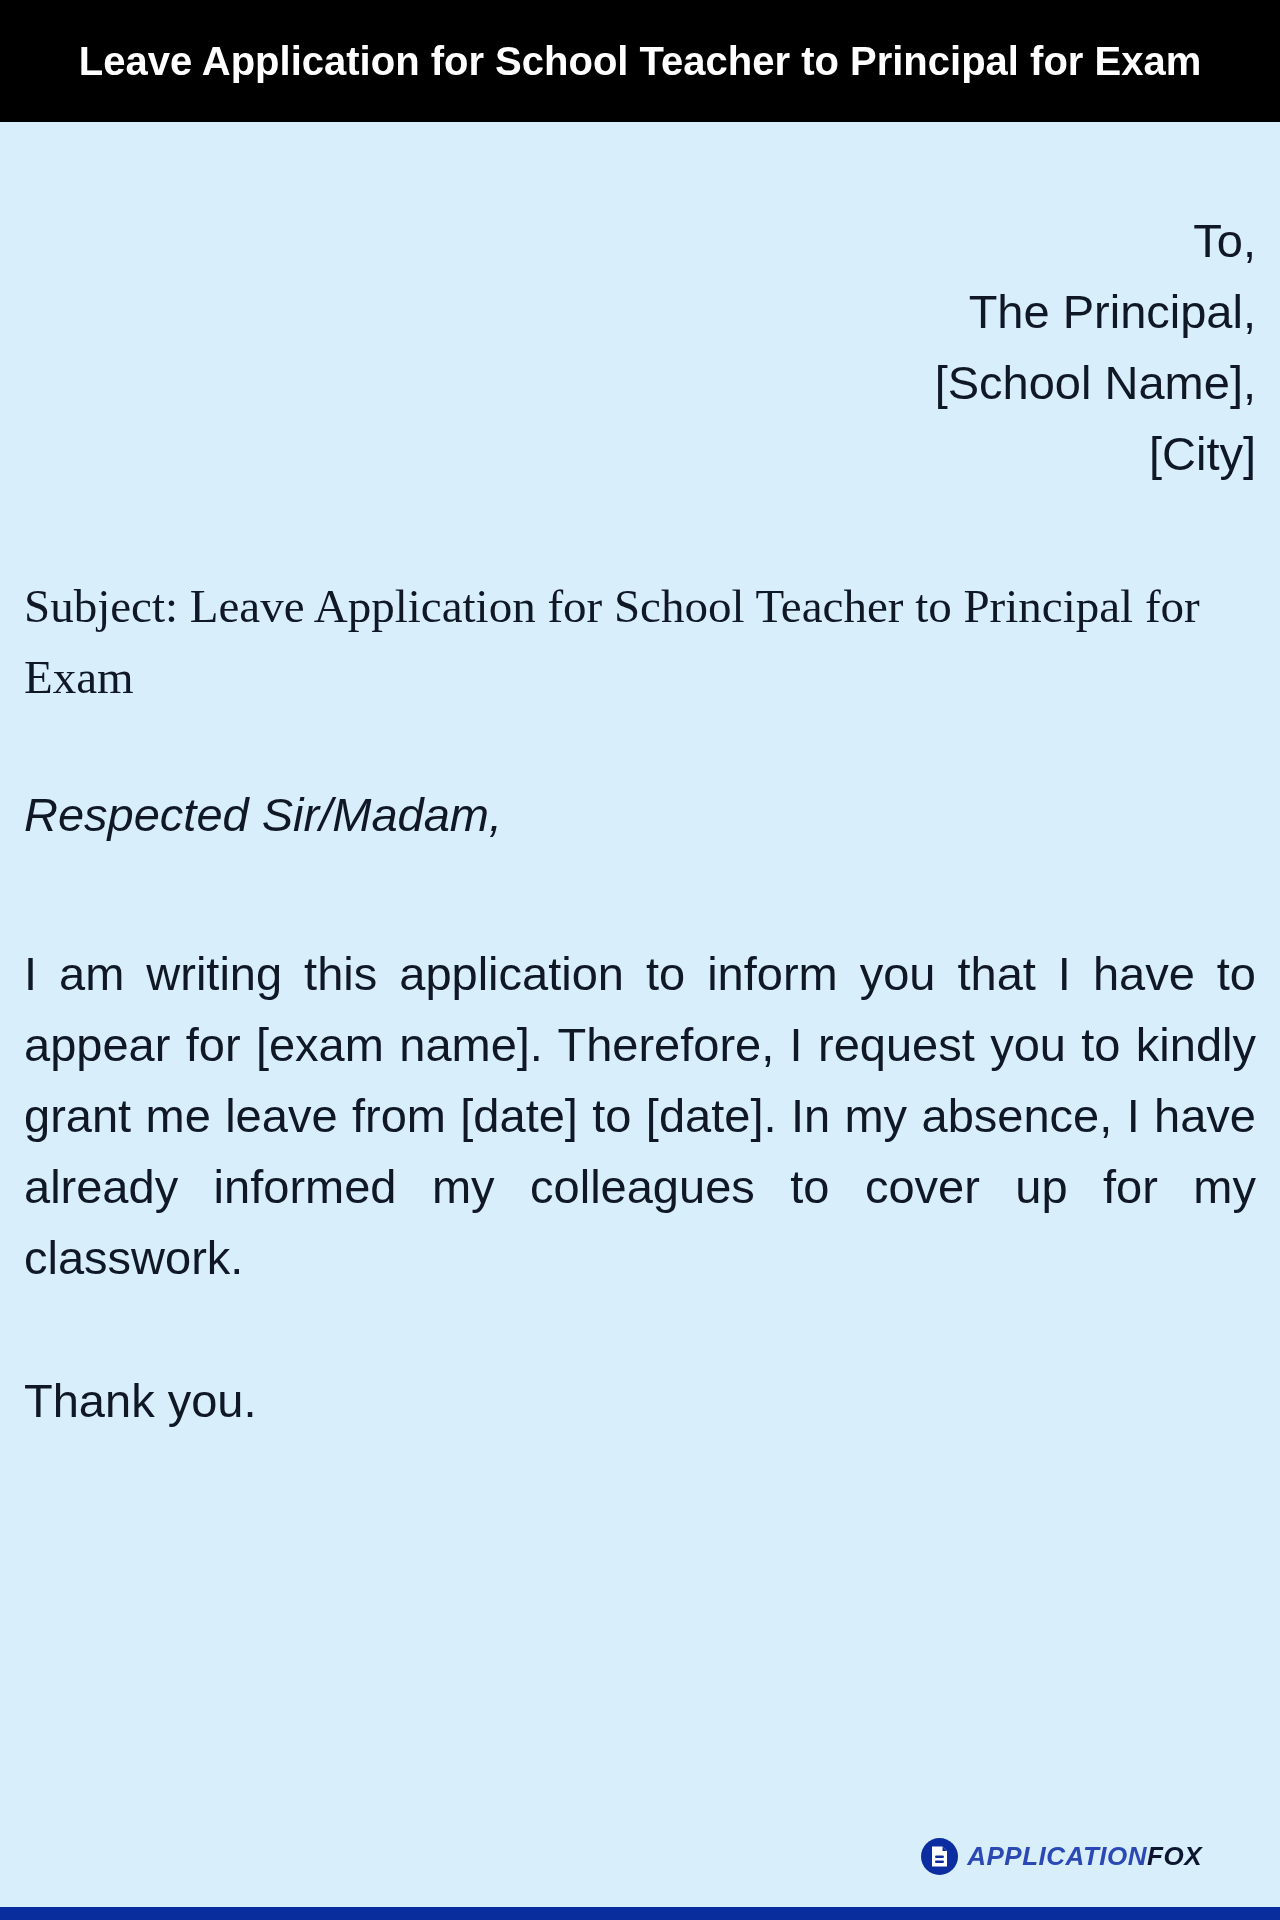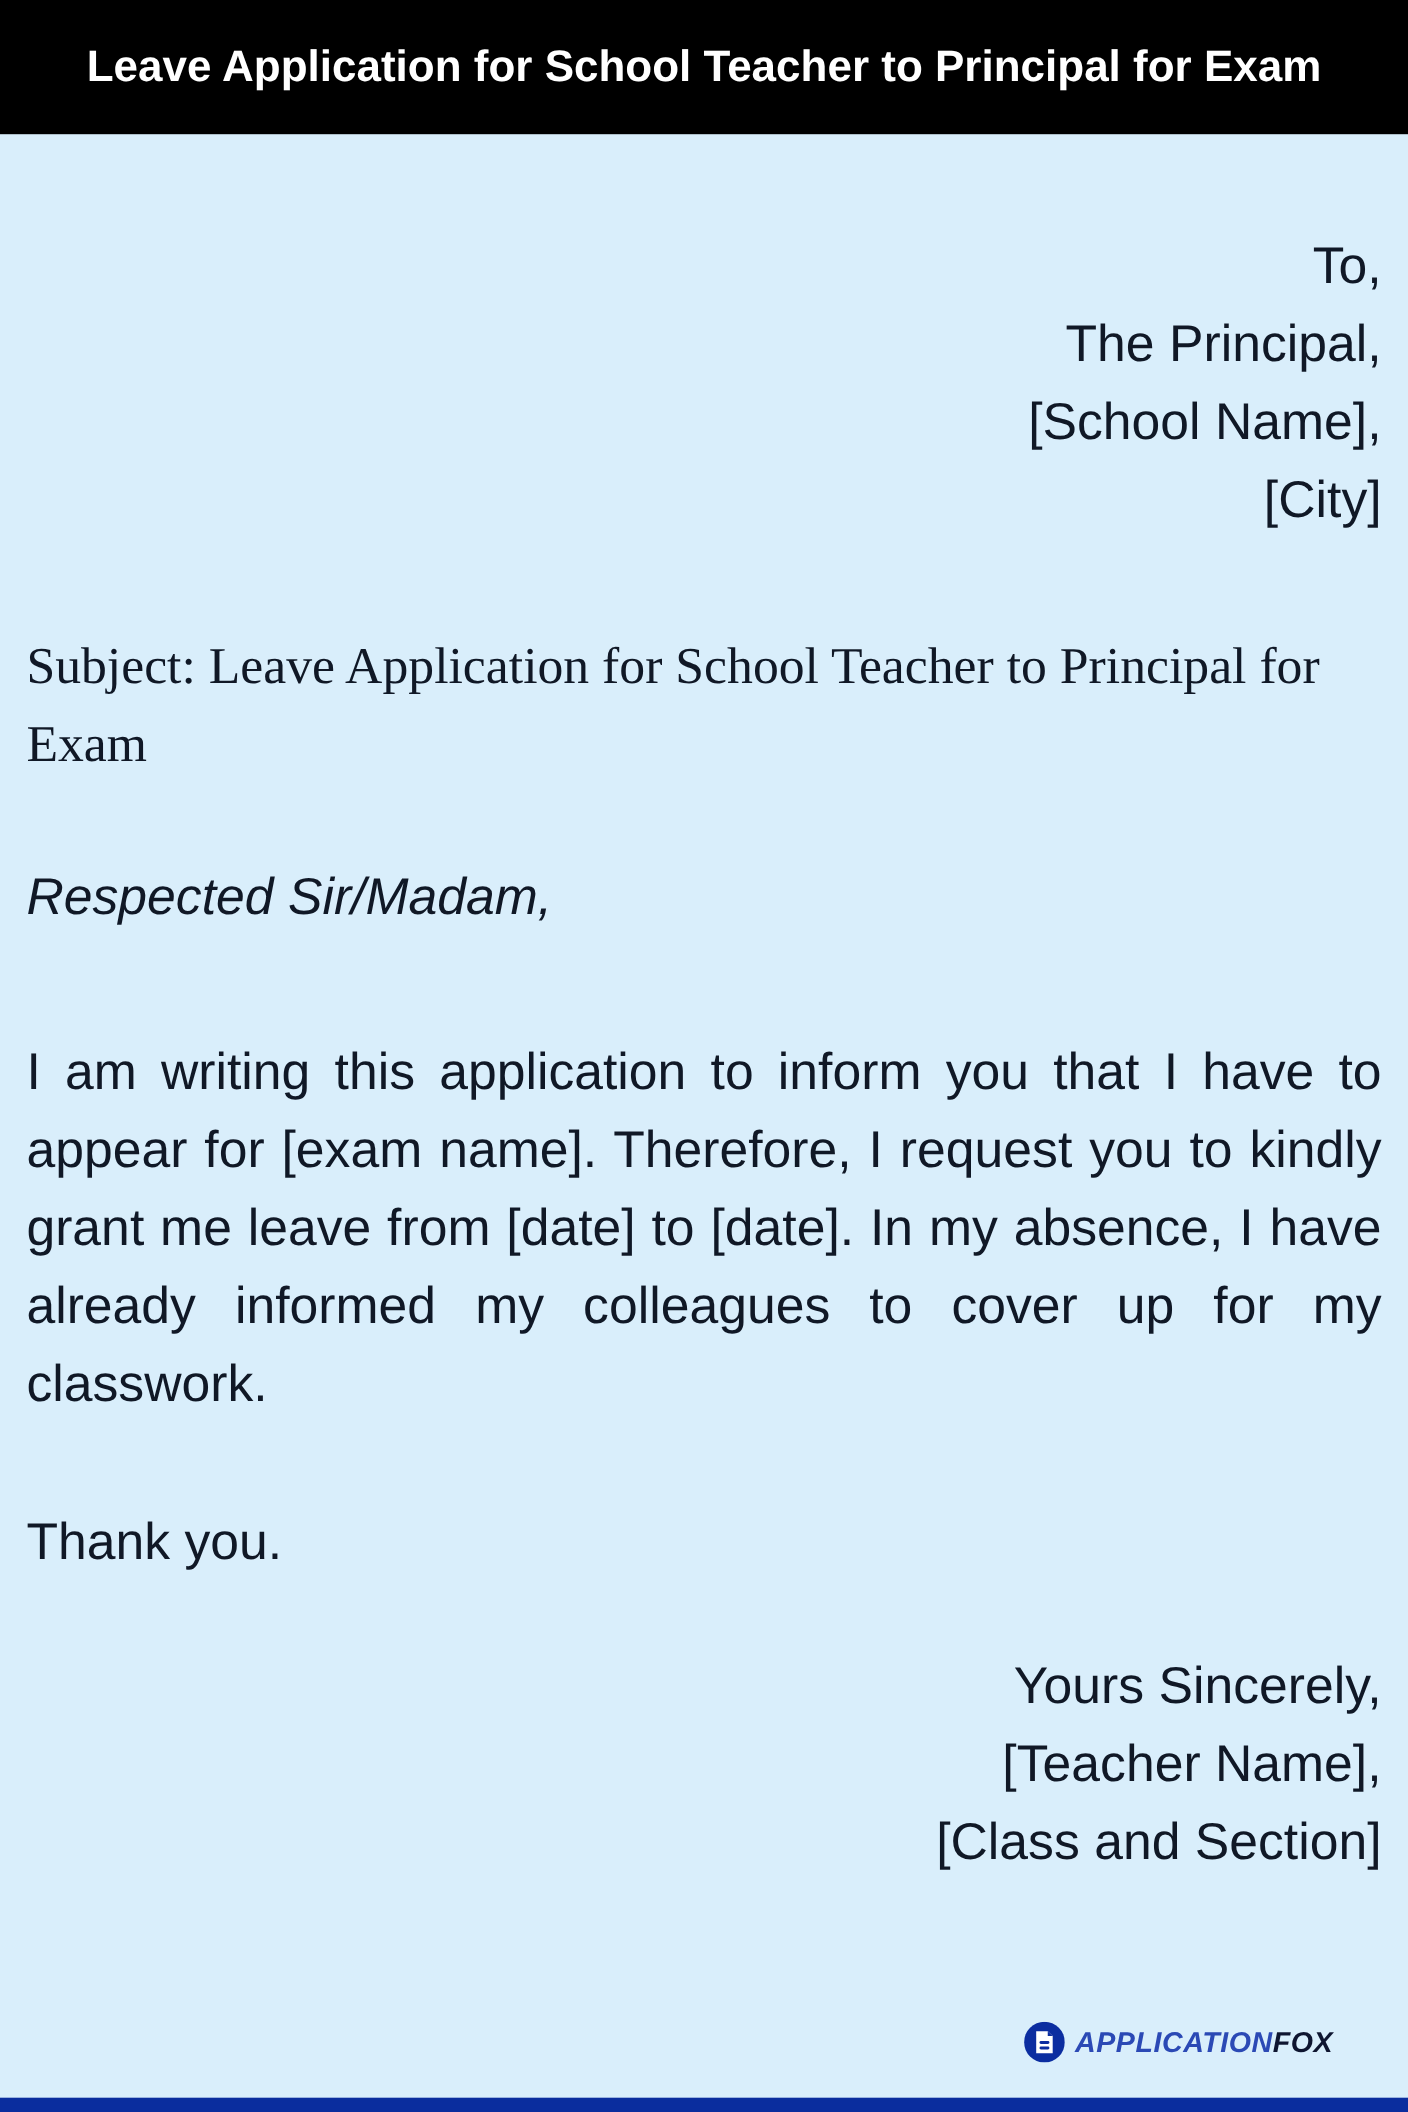--- a/index.html
+++ b/index.html
@@ -35,21 +35,21 @@
   .lines { white-space: pre-line; text-align: right; }
   .block-address   { margin-top: 83px; }
   .block-subject   { margin-top: 82px; font-family: Liberation Serif, serif; }
   .block-salutation{ margin-top: 66px; font-style: italic; }
   .block-body      { margin-top: 88px; text-align: justify; }
   .block-thanks    { margin-top: 72px; }
   .block-signature { margin-top: 60px; }
   .brand {
     position: absolute;
     top: 1838px;
-    right: 68px;
+    right: 78px;
     display: flex;
     align-items: center;
     gap: 9px;
   }
   .brand-icon { width: 37px; height: 37px; display: block; }
   .brand-text {
     font-size: 26px;
     font-weight: bold;
     font-style: italic;
     letter-spacing: 0.5px;
@@ -74,23 +74,20 @@
 
 <main class="letter">
   <p class="lines block-address">To,
 The Principal,
 [School Name],
 [City]</p>
   <p class="block-subject">Subject: Leave Application for School Teacher to Principal for Exam</p>
   <p class="block-salutation">Respected Sir/Madam,</p>
   <p class="block-body">I am writing this application to inform you that I have to appear for [exam name]. Therefore, I request you to kindly grant me leave from [date] to [date]. In my absence, I have already informed my colleagues to cover up for my classwork.</p>
   <p class="block-thanks">Thank you.</p>
-  <p class="lines block-signature">Yours Sincerely,
-[Teacher Name],
-[Class and Section]</p>
 </main>
 
 <div class="brand">
   <svg class="brand-icon" viewBox="0 0 37 37" xmlns="http://www.w3.org/2000/svg" aria-hidden="true">
     <circle cx="18.5" cy="18.5" r="18.5" fill="#0b2da0"></circle>
     <path d="M11 8.5 H21.5 L26 13 V28.5 H11 Z" fill="#ffffff"></path>
     <path d="M21.5 8.5 L26 13 H21.5 Z" fill="#0b2da0"></path>
     <rect x="14" y="17.5" width="9" height="2.6" rx="1.3" fill="#0b2da0"></rect>
     <rect x="14" y="22.5" width="9" height="2.6" rx="1.3" fill="#0b2da0"></rect>
   </svg>

